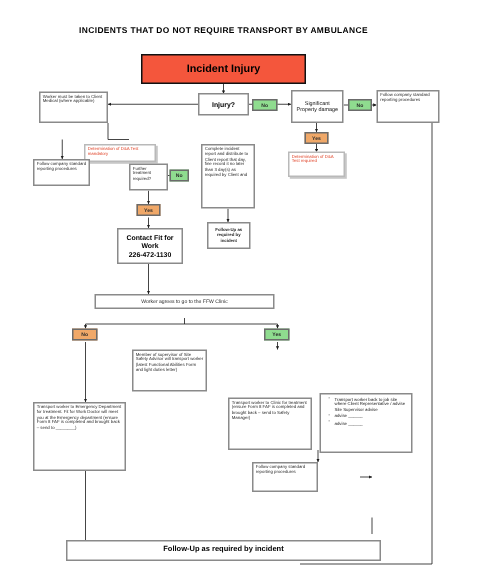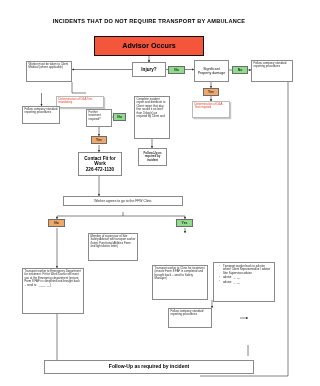--- a/index.html
+++ b/index.html
@@ -115,21 +115,21 @@
 
       <path d="M57,314 L57,366"></path>
 
       <path d="M57,366 L248,366"></path>
       <path d="M149,366 L149,360" marker-end="url(#ah)"></path>
 
       <path d="M288,82 L288,376 L200,376"></path>
     </g>
   </svg>
 
-  <div class="node start big" style="left:94px;top:36px;width:110px;height:20px;">Advisor Occurs</div>
+  <div class="node start big" style="left:94px;top:36px;width:110px;height:20px;">Incident Injury</div>
 
   <div class="node mid" style="left:132px;top:62px;width:34px;height:15px;">Injury?</div>
 
   <div class="lbl yes" style="left:55px;top:65.5px;width:17px;height:8px;">Yes</div>
 
   <div class="lbl no-g" style="left:168px;top:65.5px;width:17px;height:8px;">No</div>
 
   <div class="node tl tiny" style="left:26px;top:61px;width:46px;height:21px;">Worker must be taken to Client Medical (where applicable)</div>
 
   <div class="node small" style="left:194px;top:60px;width:35px;height:22px;">Significant Property damage</div>

